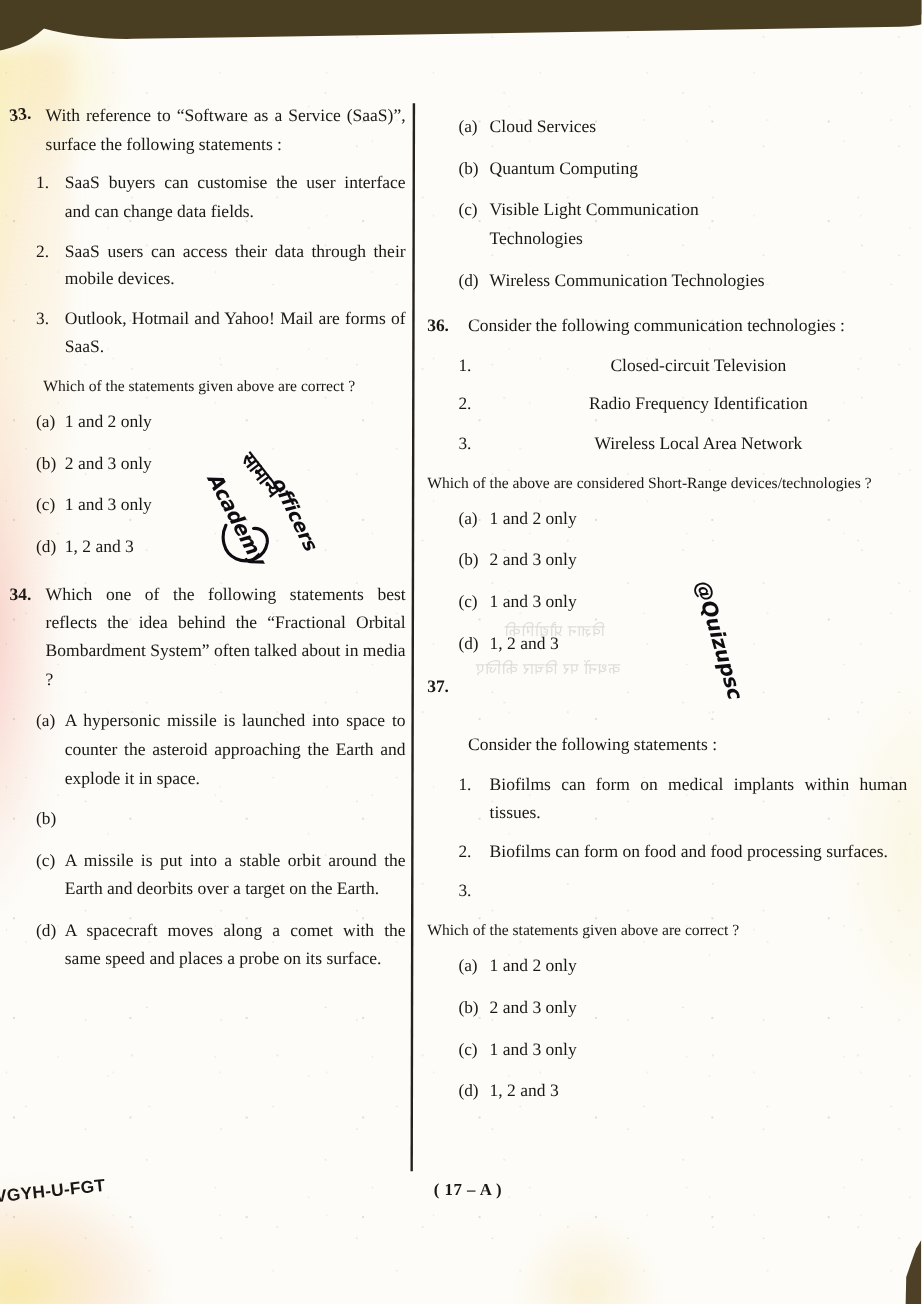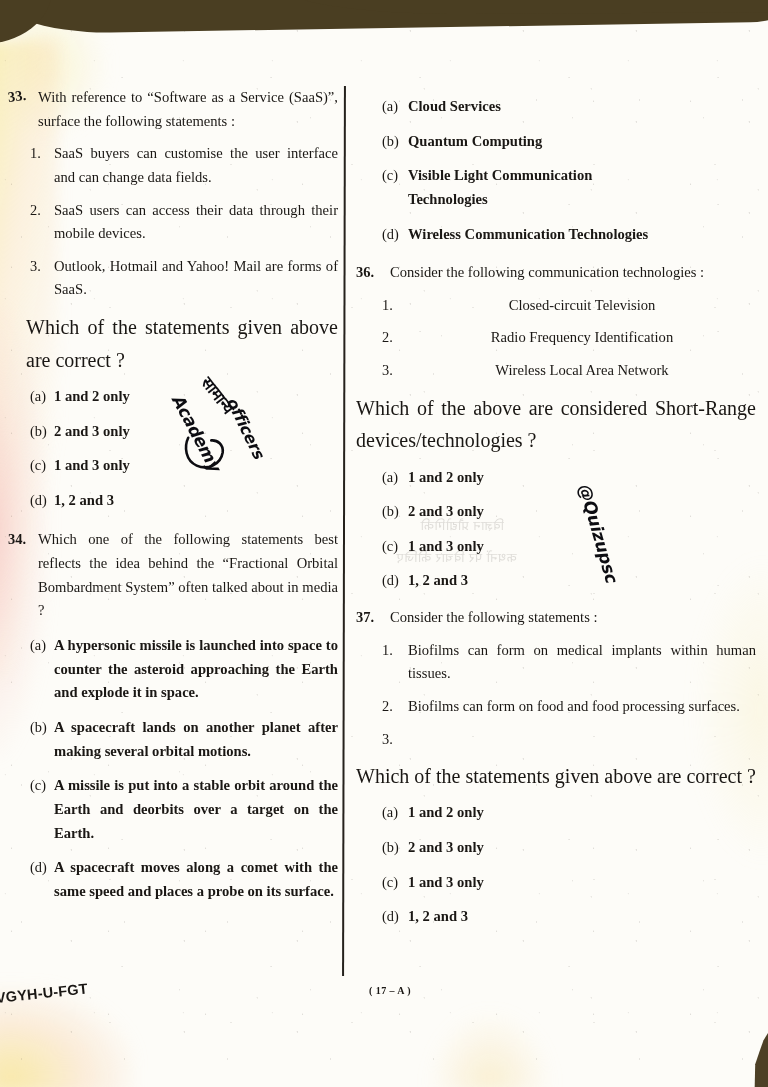--- a/index.html
+++ b/index.html
@@ -171,21 +171,21 @@
   }
   .q-num.tilt { transform: rotate(-7deg); transform-origin: left center; }
   .q-stem {
     flex: 1 1 auto;
     font-size: 14.6px;
     line-height: 1.62;
     text-align: justify;
     text-justify: inter-word;
     hyphens: none;
   }
-  .q-stem.nojust { text-align: left; }
+  .q-stem.nojust { text-align: left; margin-top: 48px; }
 
   .stmt-list {
     margin: 9px 0 9px 0;
     padding: 0;
   }
   .stmt {
     display: flex;
     align-items: flex-start;
     margin-bottom: 9px;
   }
@@ -199,25 +199,25 @@
   .stmt-txt {
     flex: 1 1 auto;
     font-size: 14.6px;
     line-height: 1.62;
     text-align: justify;
     text-justify: inter-word;
   }
   .stmt-txt.nojust { text-align: center; }
 
   .q-tail {
-    font-size: 20px;
+    font-size: 13px;
     line-height: 1.62;
     text-align: justify;
     text-justify: inter-word;
-    margin: 8px 0 9px 18px;
+    margin: 8px 0 9px 28px;
   }
 
   .opts { margin: 6px 0 0 0; }
   .opt {
     display: flex;
     align-items: flex-start;
     margin-bottom: 11px;
   }
   .opt-key {
     flex: 0 0 46px;
@@ -225,21 +225,20 @@
     line-height: 1.62;
     padding-left: 22px;
     box-sizing: border-box;
   }
   .opt-txt {
     flex: 1 1 auto;
     font-size: 14.6px;
     line-height: 1.62;
     text-align: justify;
     text-justify: inter-word;
-    font-weight: bold;
   }
   .opt-txt.nojust { text-align: left; }
 
   
   .col-right .q-num   { flex-basis: 34px; }
   .col-right .stmt-num{ flex-basis: 52px; padding-left: 26px; }
   .col-right .opt-key { flex-basis: 52px; padding-left: 26px; }
   .col-right .q-tail  { margin-left: 34px; }
 
   
@@ -254,21 +253,21 @@
     transform: rotate(-6deg);
     transform-origin: left center;
     z-index: 8;
   }
   .footer-page {
     position: absolute;
     left: 330px;
     top: 985px;
     width: 120px;
     text-align: center;
-    font-size: 10px;
+    font-size: 14px;
     font-weight: 600;
     letter-spacing: 0.4px;
     z-index: 8;
   }
 
   
   .hand {
     position: absolute;
     z-index: 9;
     font-family: "DejaVu Sans", sans-serif;
@@ -399,21 +398,20 @@
         <div class="q-num">34.</div>
         <div class="q-stem">Which one of the following statements best reflects the idea behind the “Fractional Orbital Bombardment System” often talked about in media ?</div>
       </div>
       <div class="opts" style="margin-top:11px;">
         <div class="opt">
           <div class="opt-key">(a)</div>
           <div class="opt-txt">A hypersonic missile is launched into space to counter the asteroid approaching the Earth and explode it in space.</div>
         </div>
         <div class="opt">
           <div class="opt-key">(b)</div>
-          <div class="opt-txt">A spacecraft lands on another planet after making several orbital motions.</div>
         </div>
         <div class="opt">
           <div class="opt-key">(c)</div>
           <div class="opt-txt">A missile is put into a stable orbit around the Earth and deorbits over a target on the Earth.</div>
         </div>
         <div class="opt">
           <div class="opt-key">(d)</div>
           <div class="opt-txt">A spacecraft moves along a comet with the same speed and places a probe on its surface.</div>
         </div>
       </div>

